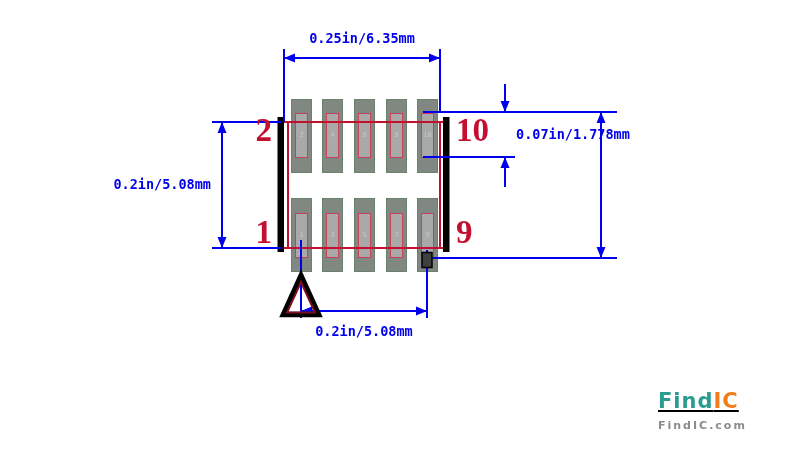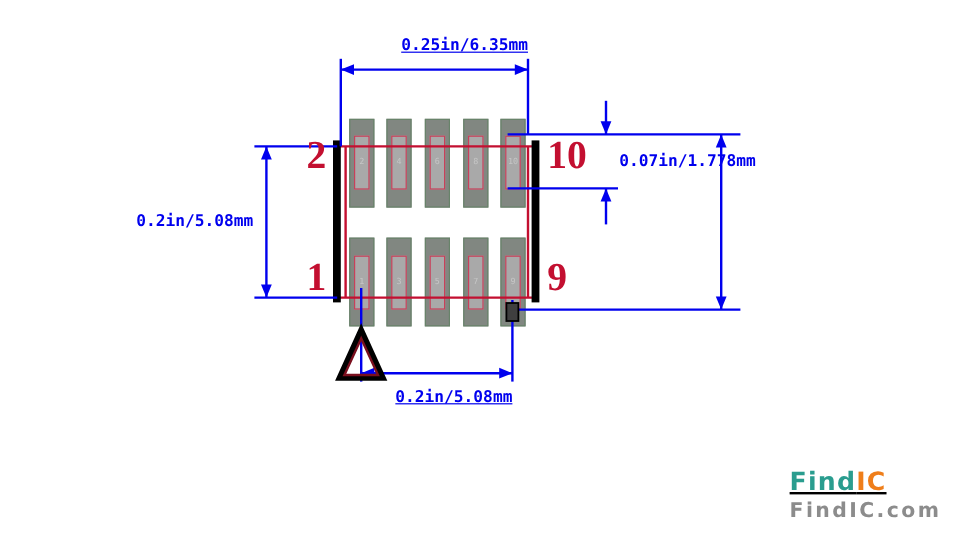--- a/index.html
+++ b/index.html
@@ -6,38 +6,38 @@
   #screen{position:relative;width:800px;height:460px;background:#ffffff;overflow:hidden;
           font-family:"DejaVu Sans Mono","Liberation Mono",monospace;}
   svg.overlay{position:absolute;left:0;top:0;pointer-events:none;}
   
   .dimtext{position:absolute;color:#0000ee;font-weight:bold;font-size:13.5px;line-height:14px;
            white-space:nowrap;font-family:"DejaVu Sans Mono","Liberation Mono",monospace;}
   
   .pinlabel{position:absolute;color:#c30f30;font-family:"Liberation Serif","DejaVu Serif",serif;
             font-weight:bold;font-size:33px;line-height:32px;}
   .alignr{text-align:right;}
-  .alignc{text-align:right;text-decoration:underline;}
+  .alignc{text-align:center;}
   
   .pad{position:absolute;width:21px;height:74px;background:#818781;border:1px solid #68836a;box-sizing:border-box;}
   .row-top .pad{top:99px;}
   .row-bottom .pad{top:198px;}
   .c0{left:291px}.c1{left:322px}.c2{left:354px}.c3{left:386px}.c4{left:417px}
   .pad-inner{position:absolute;left:3px;width:13px;height:45px;background:#a9a9a9;
              border:1px solid #c9405a;box-sizing:border-box;display:flex;align-items:center;justify-content:center;}
   .row-top .pad-inner{top:13px;}
   .row-bottom .pad-inner{top:14px;}
   .pad-num{color:#c6c6c6;font-size:7px;line-height:7px;font-family:"DejaVu Sans Mono",monospace;}
   
   .logo{position:absolute;left:658px;top:386px;width:130px;cursor:pointer;
         font-family:"DejaVu Sans","Liberation Sans",sans-serif;}
   .logo-main{font-size:21px;line-height:31px;font-weight:800;letter-spacing:1px;white-space:nowrap;text-decoration:underline;}
   .logo-find{color:#2a9d8f;}
   .logo-ic{color:#ef7e1a;}
-  .logo-sub{font-size:17px;line-height:18px;font-weight:bold;color:#8c8c8c;letter-spacing:2px;white-space:nowrap;}
+  .logo-sub{font-size:11px;line-height:18px;font-weight:bold;color:#8c8c8c;letter-spacing:2px;white-space:nowrap;}
 </style>
 </head>
 <body>
 
 <div id="screen">
 
   <div class="row-top">
     <div class="pad c0">
         <div class="pad-inner">
           <span class="pad-num">2</span>

